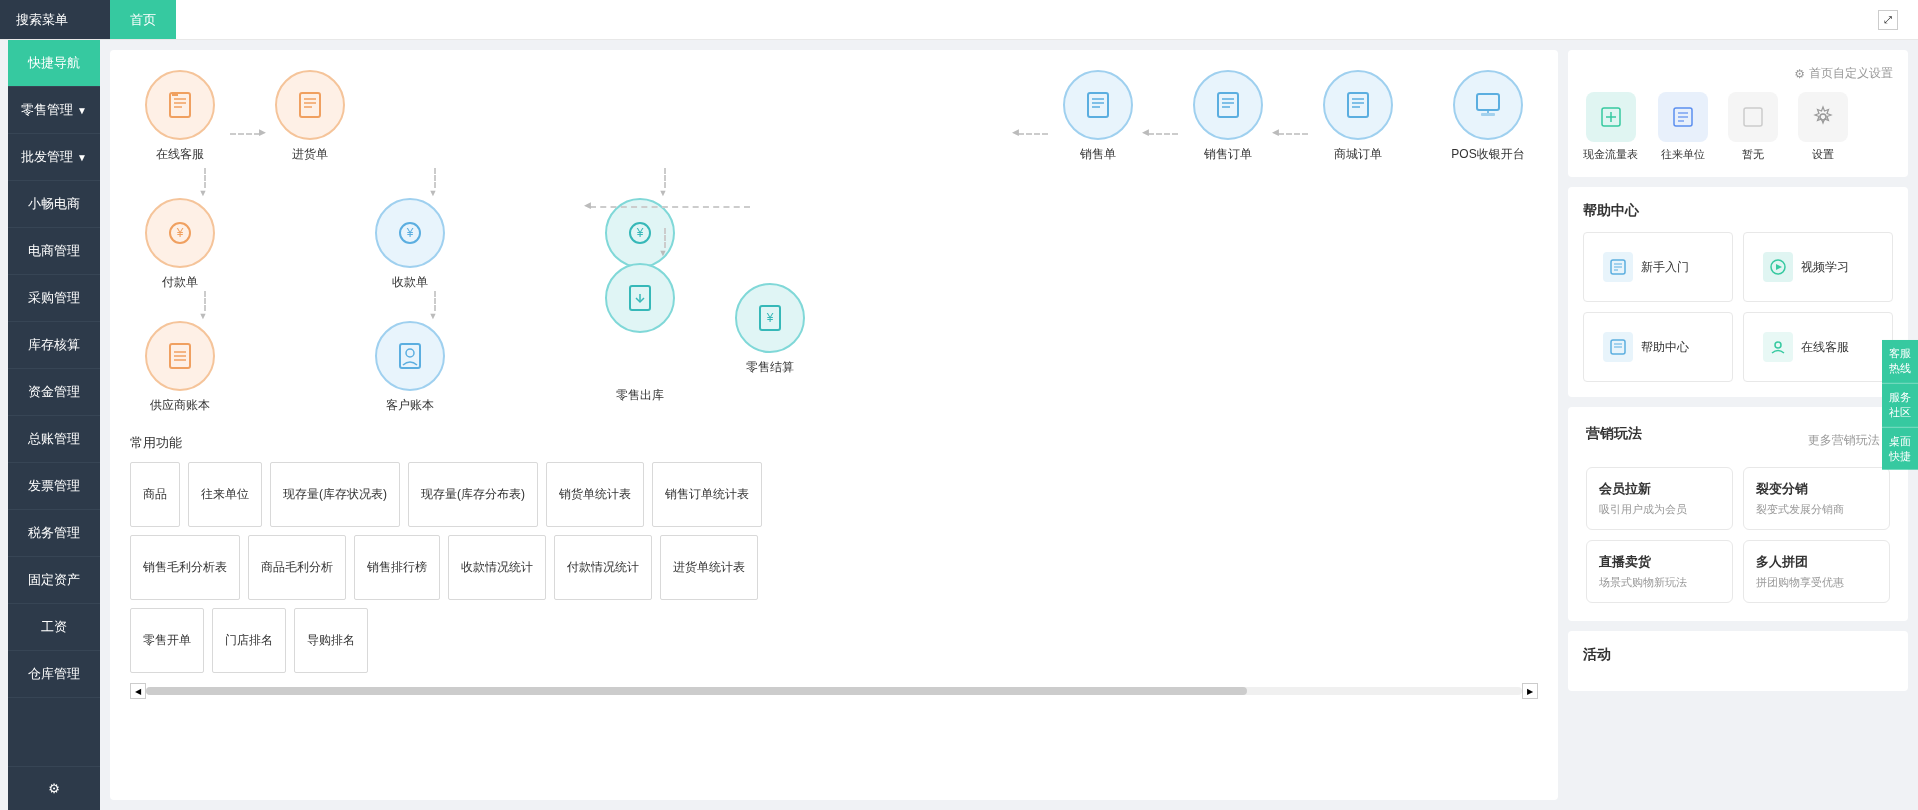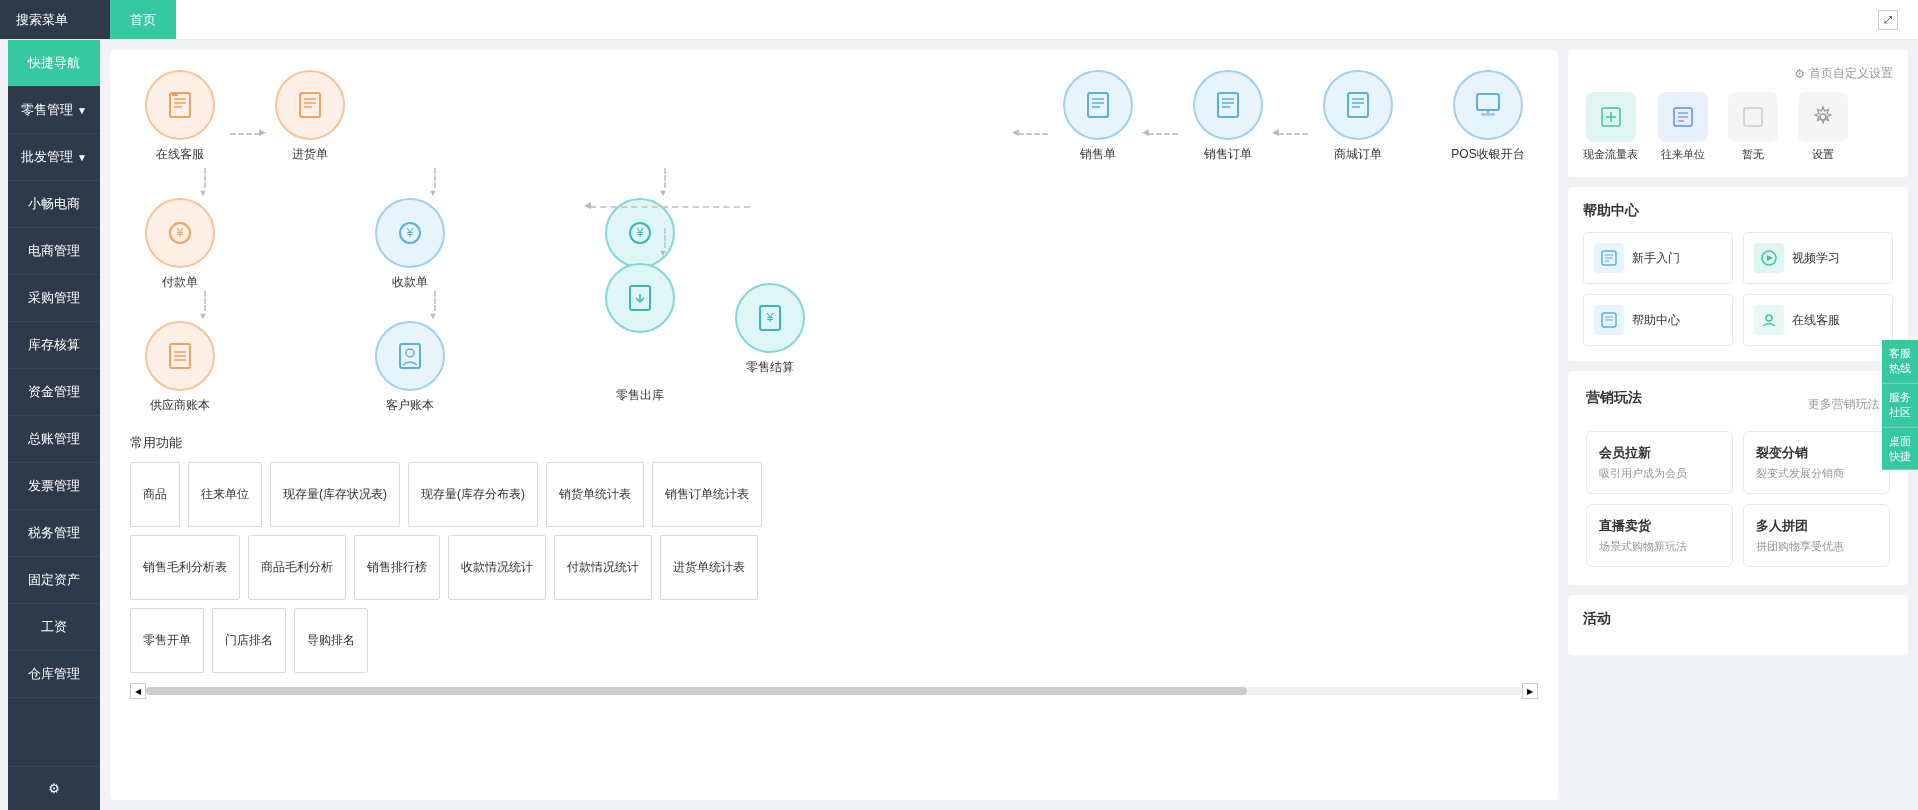--- a/index.html
+++ b/index.html
@@ -62,21 +62,21 @@
     .qib-teal { background: #e0f5f2; color: #36c9a0; }
     .qib-blue { background: #e8f0fb; color: #5b8ef0; }
     .qib-gray { background: #f5f5f5; color: #999; }
     .qib-light { background: #f5f5f5; color: #999; }
     .quick-icon-label { font-size: 11px; color: #333; text-align: center; }
 
     
     .help-center { background: #fff; border-radius: 4px; padding: 15px; }
     .panel-title { font-size: 14px; font-weight: 600; color: #333; margin-bottom: 12px; }
     .help-grid { display: grid; grid-template-columns: 1fr 1fr; gap: 10px; }
-    .help-item { border: 1px solid #e8e8e8; border-radius: 4px; padding: 10px; display: flex; align-items: center; gap: 8px; cursor: pointer; }
+    .help-item { border: 1px solid #e8e8e8; border-radius: 4px; padding: 19px; display: flex; align-items: center; gap: 8px; cursor: pointer; }
     .help-icon { width: 30px; height: 30px; border-radius: 4px; display: flex; align-items: center; justify-content: center; font-size: 14px; }
     .hi-blue { background: #e8f4fb; color: #5baee0; }
     .hi-green { background: #e0f5f2; color: #36c9a0; }
     .hi-teal { background: #e8f8f5; color: #36c9a0; }
     .help-item-label { font-size: 12px; color: #333; }
 
     
     .marketing { background: #fff; border-radius: 4px; padding: 18px; }
     .marketing-header { display: flex; justify-content: space-between; align-items: center; margin-bottom: 12px; }
     .more-link { font-size: 12px; color: #999; cursor: pointer; }

